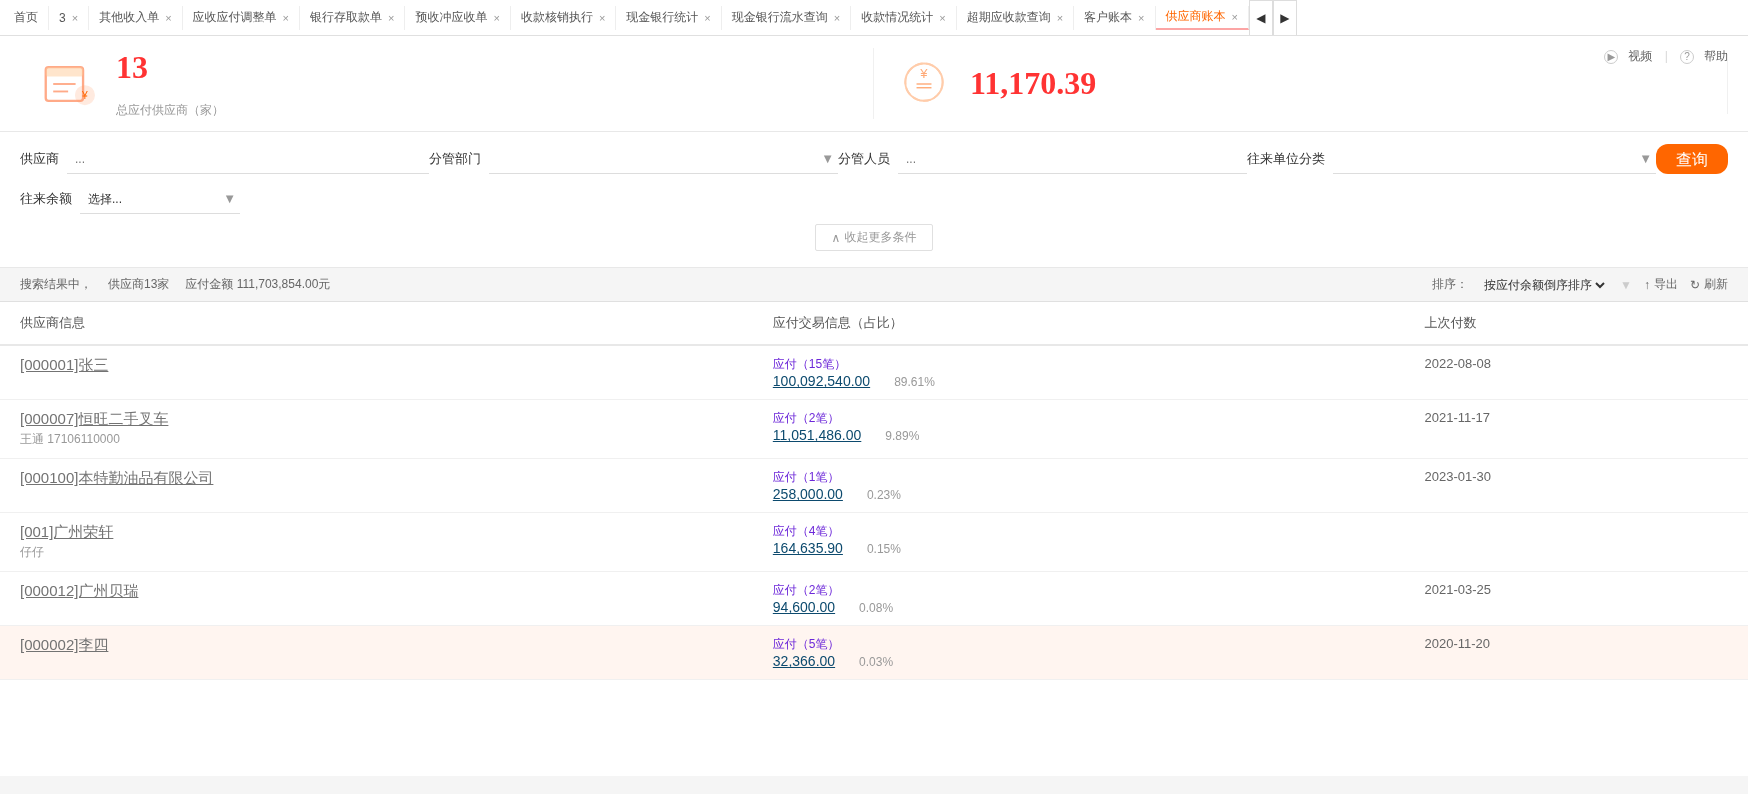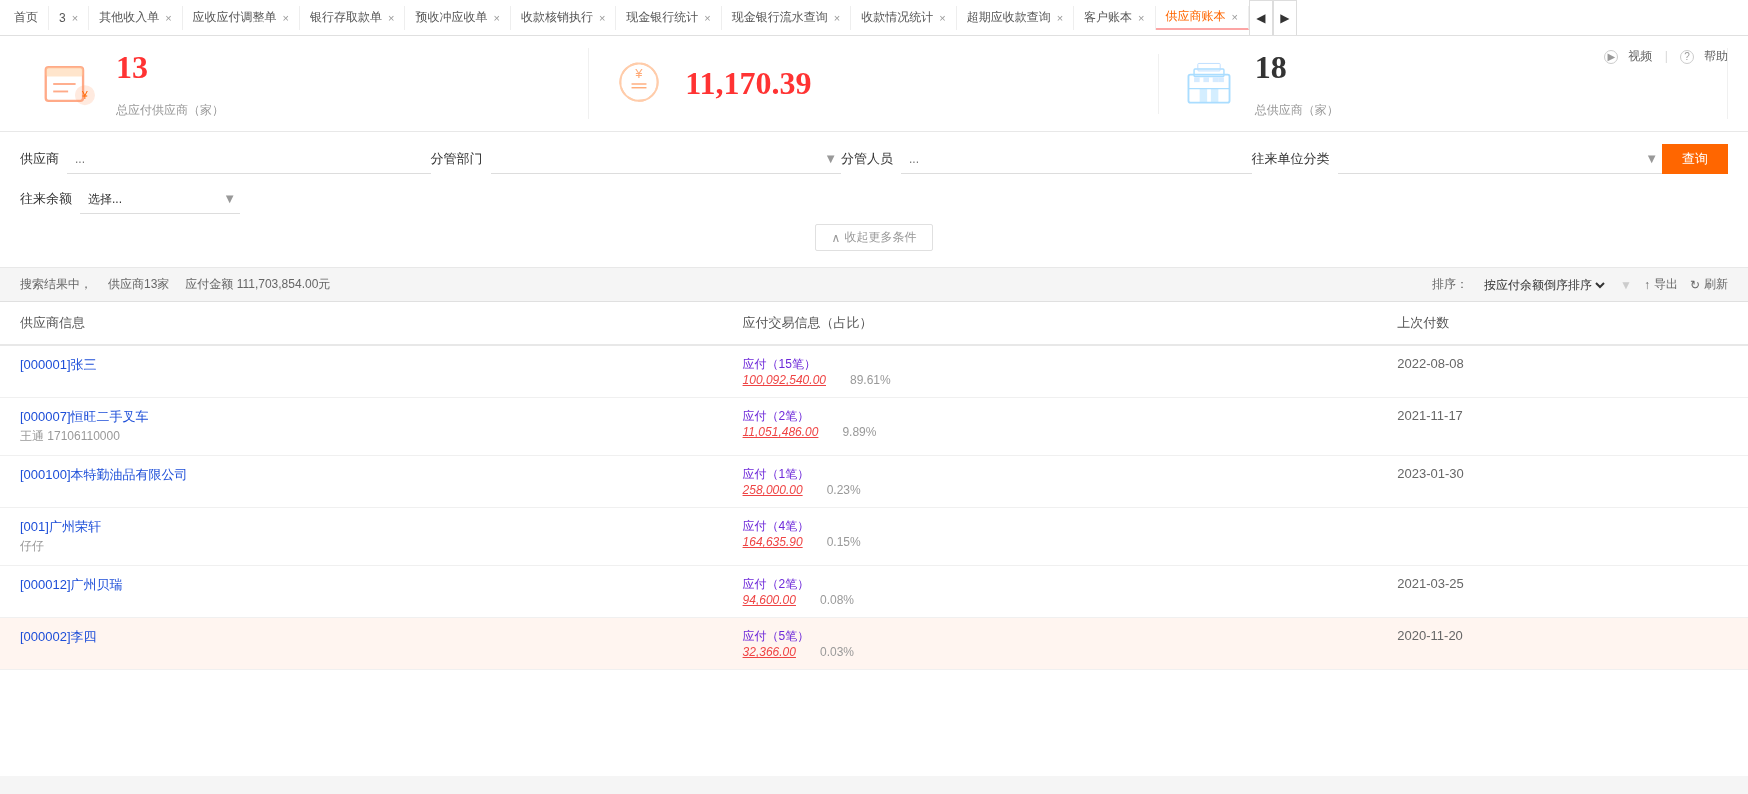--- a/index.html
+++ b/index.html
@@ -163,23 +163,23 @@
       background: #fff;
       border-radius: 2px;
       margin: 4px auto;
       width: fit-content;
     }
     .query-btn {
       background: #ff6600;
       color: #fff;
       border: none;
       padding: 6px 20px;
-      font-size: 13px;
-      cursor: pointer;
-      border-radius: 0;
+      font-size: 16px;
+      cursor: pointer;
+      border-radius: 12px;
       white-space: nowrap;
       height: 30px;
       flex-shrink: 0;
     }
 
     
     .result-bar {
       display: flex;
       align-items: center;
       justify-content: space-between;
@@ -232,33 +232,33 @@
     tbody tr {
       border-bottom: 1px solid #f0f0f0;
     }
     tbody tr.highlighted { background: #fff5f0; }
     tbody td {
       padding: 10px 20px;
       font-size: 13px;
       vertical-align: top;
     }
     .supplier-link {
-      color: #1d4ed8;
-      cursor: pointer;
-      font-size: 13px;
+      color: #737373;
+      text-decoration: underline;
+      cursor: pointer;
+      font-size: 15px;
     }
     .supplier-sub { color: #999; font-size: 12px; margin-top: 2px; }
     .transaction-label { color: #6d28d9; font-size: 12px; }
     .transaction-amount {
-      color: #ef4444;
-      font-size: 12px;
+      color: #0c4a6e;
+      font-size: 14px;
       font-weight: 500;
       text-decoration: underline;
       cursor: pointer;
-      font-style: italic;
     }
     .transaction-percent { color: #999; font-size: 12px; margin-left: 16px; }
     .transaction-cell { display: flex; align-items: baseline; gap: 8px; flex-wrap: wrap; }
     .last-payment { color: #666; font-size: 13px; }
 
     
     .table-container::-webkit-scrollbar { width: 6px; }
     .table-container::-webkit-scrollbar-track { background: #f1f1f1; }
     .table-container::-webkit-scrollbar-thumb { background: #ccc; border-radius: 3px; }
 
@@ -351,40 +351,20 @@
         <line x1="22" y1="30" x2="38" y2="30" stroke="#ffaa77" stroke-width="1.5"></line>
         <line x1="22" y1="34" x2="38" y2="34" stroke="#ffaa77" stroke-width="1.5"></line>
         <circle cx="30" cy="28" r="20" fill="none" stroke="#ffccaa" stroke-width="2" stroke-dasharray="8 4"></circle>
       </svg>
     </div>
     <div class="stat-info">
       <div class="stat-number">11,170.39</div>
     </div>
   </div>
 
-  <div class="stat-block">
-    <div class="stat-icon">
-      <svg viewBox="0 0 60 60" fill="none">
-        <rect x="8" y="20" width="44" height="30" rx="2" fill="none" stroke="#aaddff" stroke-width="2"></rect>
-        <rect x="14" y="14" width="32" height="8" rx="1" fill="none" stroke="#aaddff" stroke-width="1.5"></rect>
-        <rect x="18" y="8" width="24" height="8" rx="1" fill="none" stroke="#bbddff" stroke-width="1"></rect>
-        <rect x="20" y="35" width="8" height="15" fill="#aaddff" opacity="0.5"></rect>
-        <rect x="32" y="35" width="8" height="15" fill="#aaddff" opacity="0.5"></rect>
-        <line x1="8" y1="35" x2="52" y2="35" stroke="#aaddff" stroke-width="1.5"></line>
-        <rect x="14" y="23" width="6" height="5" fill="#bbddff" opacity="0.6"></rect>
-        <rect x="24" y="23" width="6" height="5" fill="#bbddff" opacity="0.6"></rect>
-        <rect x="34" y="23" width="6" height="5" fill="#bbddff" opacity="0.6"></rect>
-        <rect x="40" y="23" width="6" height="5" fill="#bbddff" opacity="0.6"></rect>
-      </svg>
-    </div>
-    <div class="stat-info">
-      <div class="stat-number" style="color:#333;">18</div>
-      <div class="stat-label">总供应商（家）</div>
-    </div>
-  </div>
 
   <div class="header-actions">
     <span class="circle-icon">▶</span>
     <a>视频</a>
     <span class="divider">｜</span>
     <span class="circle-icon">?</span>
     <a>帮助</a>
   </div>
 </div>
 

